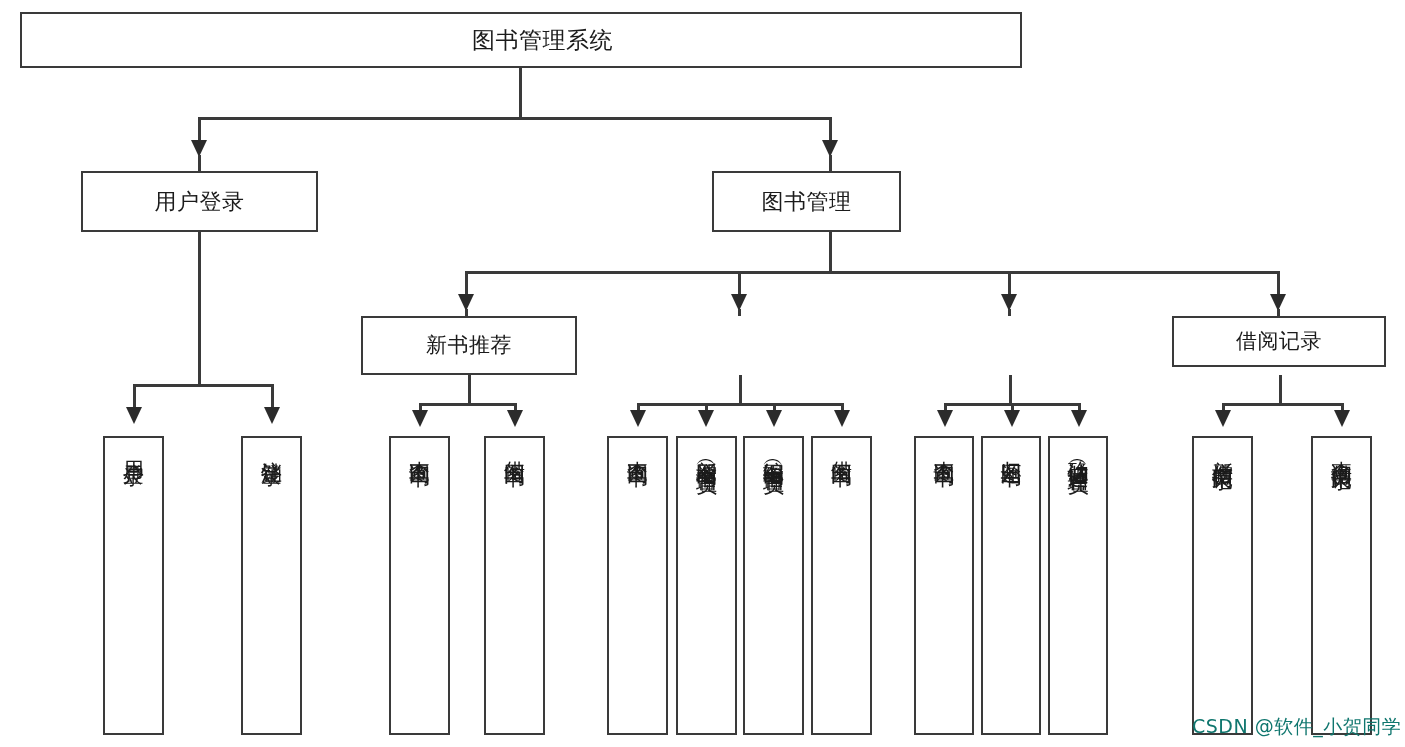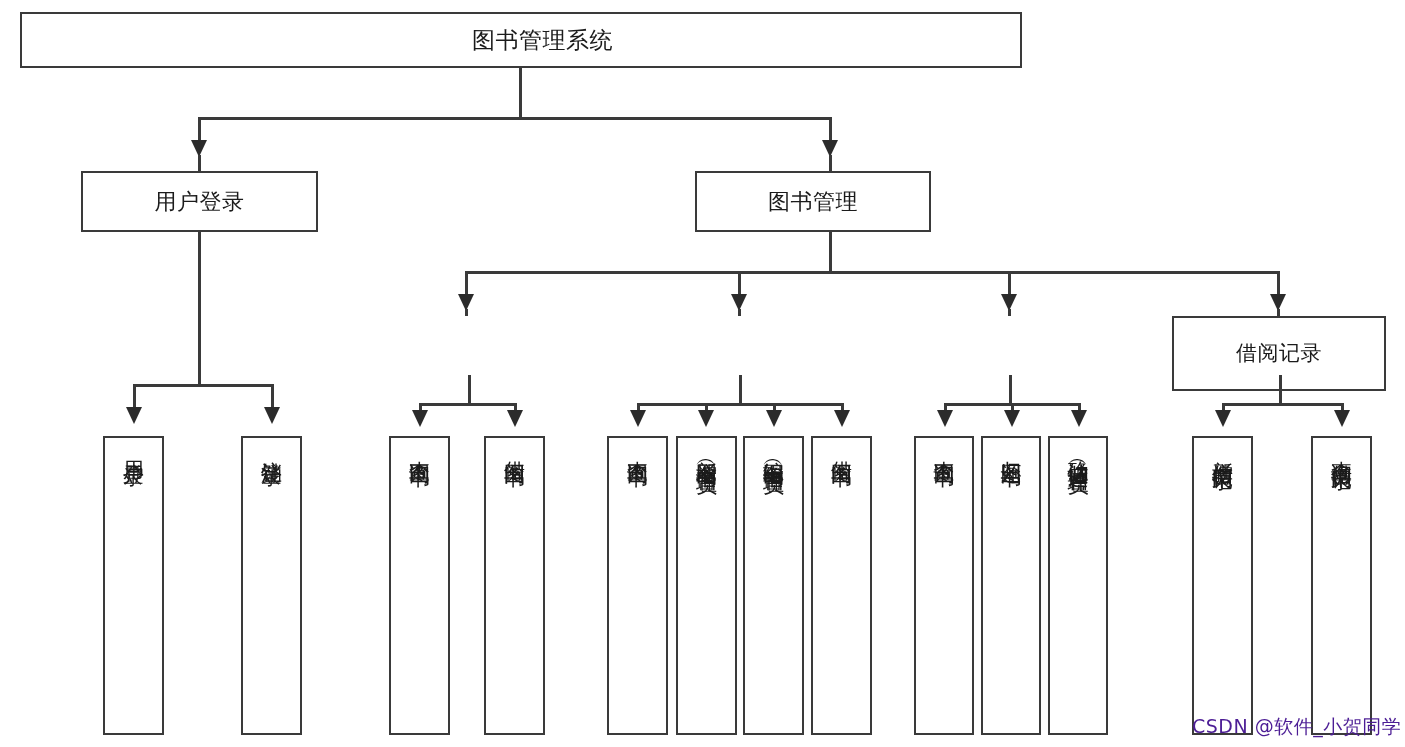--- a/index.html
+++ b/index.html
@@ -63,21 +63,21 @@
     position: absolute;
     width: 0;
     height: 0;
     border-left: 8px solid transparent;
     border-right: 8px solid transparent;
     border-top: 17px solid #2b2b2b;
   }
 
   .watermark {
     position: absolute;
-    color: #4c1d95;
+    color: #0f766e;
     font-size: 19px;
     white-space: nowrap;
     letter-spacing: 0.5px;
   }
 </style>
 </head>
 <body>
 
 <div id="canvas">
 
@@ -91,21 +91,21 @@
   <div class="vline" style="left:829px; top:117px; height:25px;"></div>
   <div class="arrow" style="left:191px; top:140px;"></div>
   <div class="vline" style="left:198px; top:155px; height:16px;"></div>
   <div class="arrow" style="left:822px; top:140px;"></div>
   <div class="vline" style="left:829px; top:155px; height:16px;"></div>
 
   <div class="node lvl1" style="left:81px; top:171px; width:237px; height:61px;">
     <span class="label">用户登录</span>
   </div>
 
-  <div class="node lvl1" style="left:695px; top:171px; width:236px; height:61px;">
+  <div class="node lvl1" style="left:712px; top:171px; width:189px; height:61px;">
     <span class="label">图书管理</span>
   </div>
 
   <div class="vline" style="left:198px; top:232px; height:152px;"></div>
   <div class="hline" style="left:133px; top:384px; width:138px;"></div>
   <div class="vline" style="left:133px; top:384px; height:25px;"></div>
   <div class="arrow" style="left:126px; top:407px;"></div>
   <div class="vline" style="left:271px; top:384px; height:25px;"></div>
   <div class="arrow" style="left:264px; top:407px;"></div>
 
@@ -127,21 +127,24 @@
   <div class="vline" style="left:738px; top:309px; height:7px;"></div>
 
   <div class="vline" style="left:1008px; top:271px; height:25px;"></div>
   <div class="arrow" style="left:1001px; top:294px;"></div>
   <div class="vline" style="left:1008px; top:309px; height:7px;"></div>
 
   <div class="vline" style="left:1277px; top:271px; height:25px;"></div>
   <div class="arrow" style="left:1270px; top:294px;"></div>
   <div class="vline" style="left:1277px; top:309px; height:7px;"></div>
 
-  <div class="node lvl2" style="left:1172px; top:316px; width:214px; height:75px;">
+  <div class="node lvl2" style="left:361px; top:316px; width:216px; height:59px;">
+    <span class="label">新书推荐</span>
+  </div>
+  <div class="node lvl2" style="left:1172px; top:316px; width:214px; height:51px;">
     <span class="label">借阅记录</span>
   </div>
 
   <div class="vline" style="left:468px; top:375px; height:28px;"></div>
   <div class="hline" style="left:419px; top:403px; width:96px;"></div>
   <div class="vline" style="left:419px; top:403px; height:9px;"></div>
   <div class="arrow" style="left:412px; top:410px;"></div>
   <div class="vline" style="left:514px; top:403px; height:9px;"></div>
   <div class="arrow" style="left:507px; top:410px;"></div>
 

